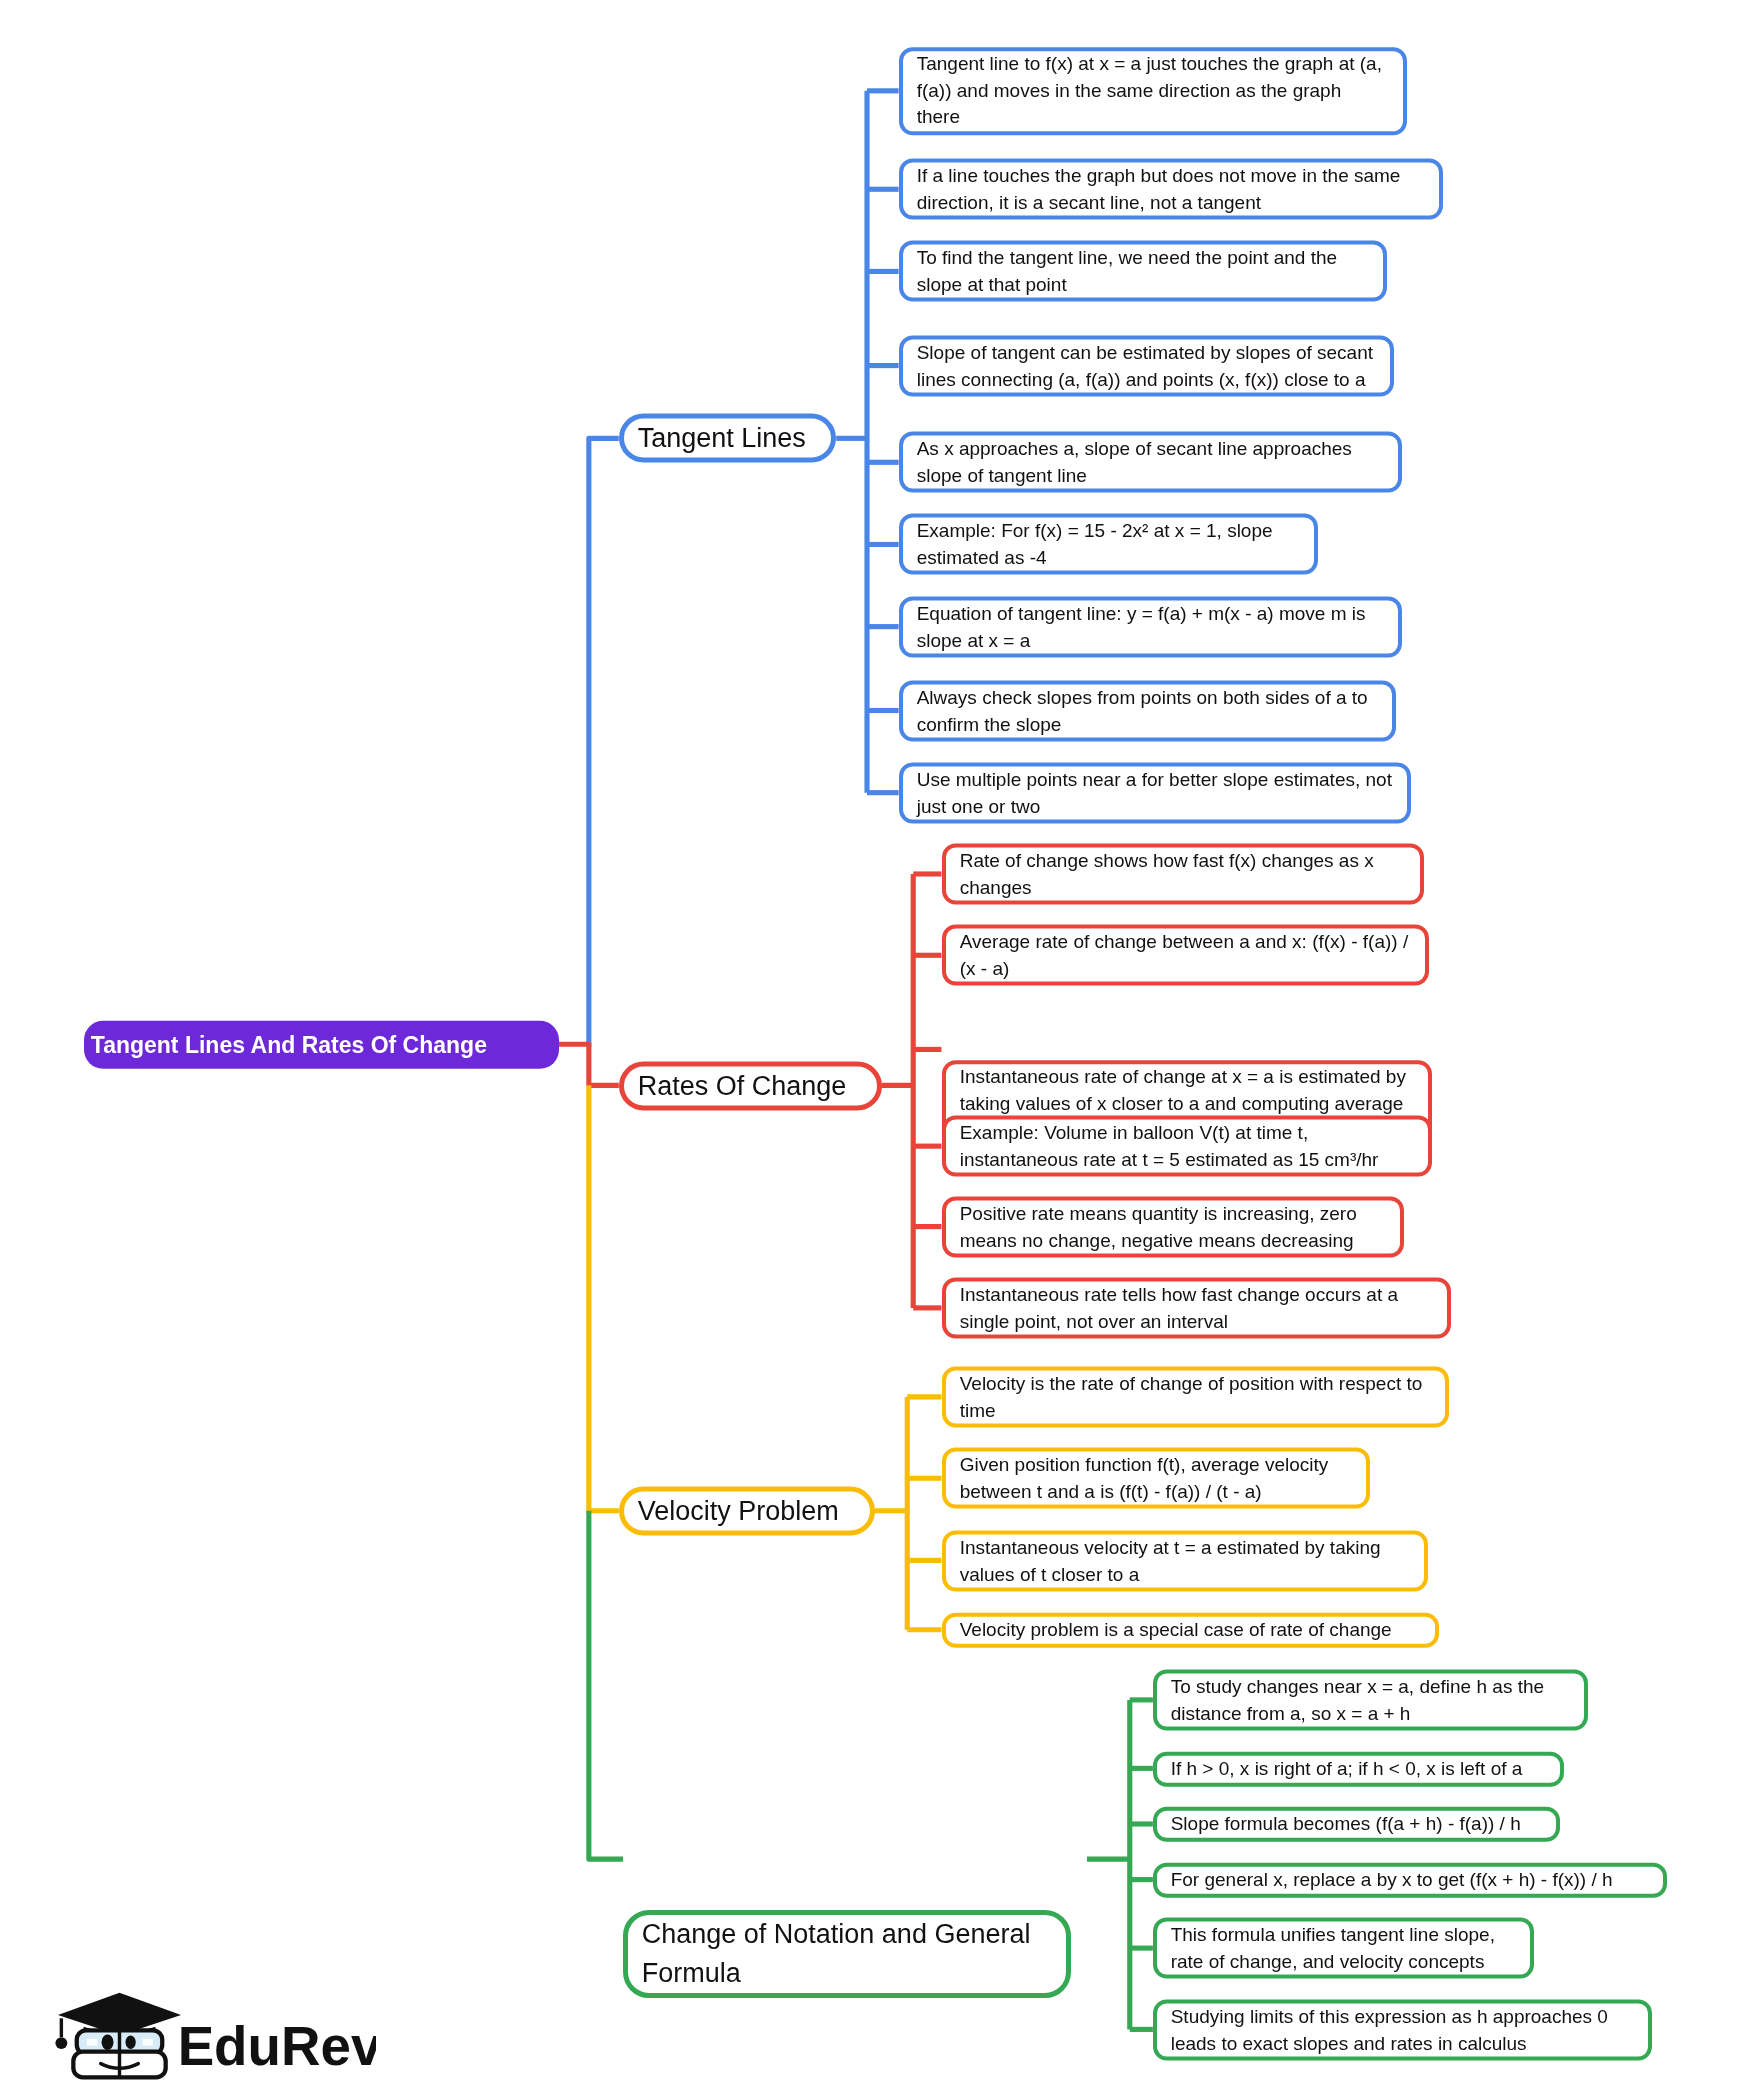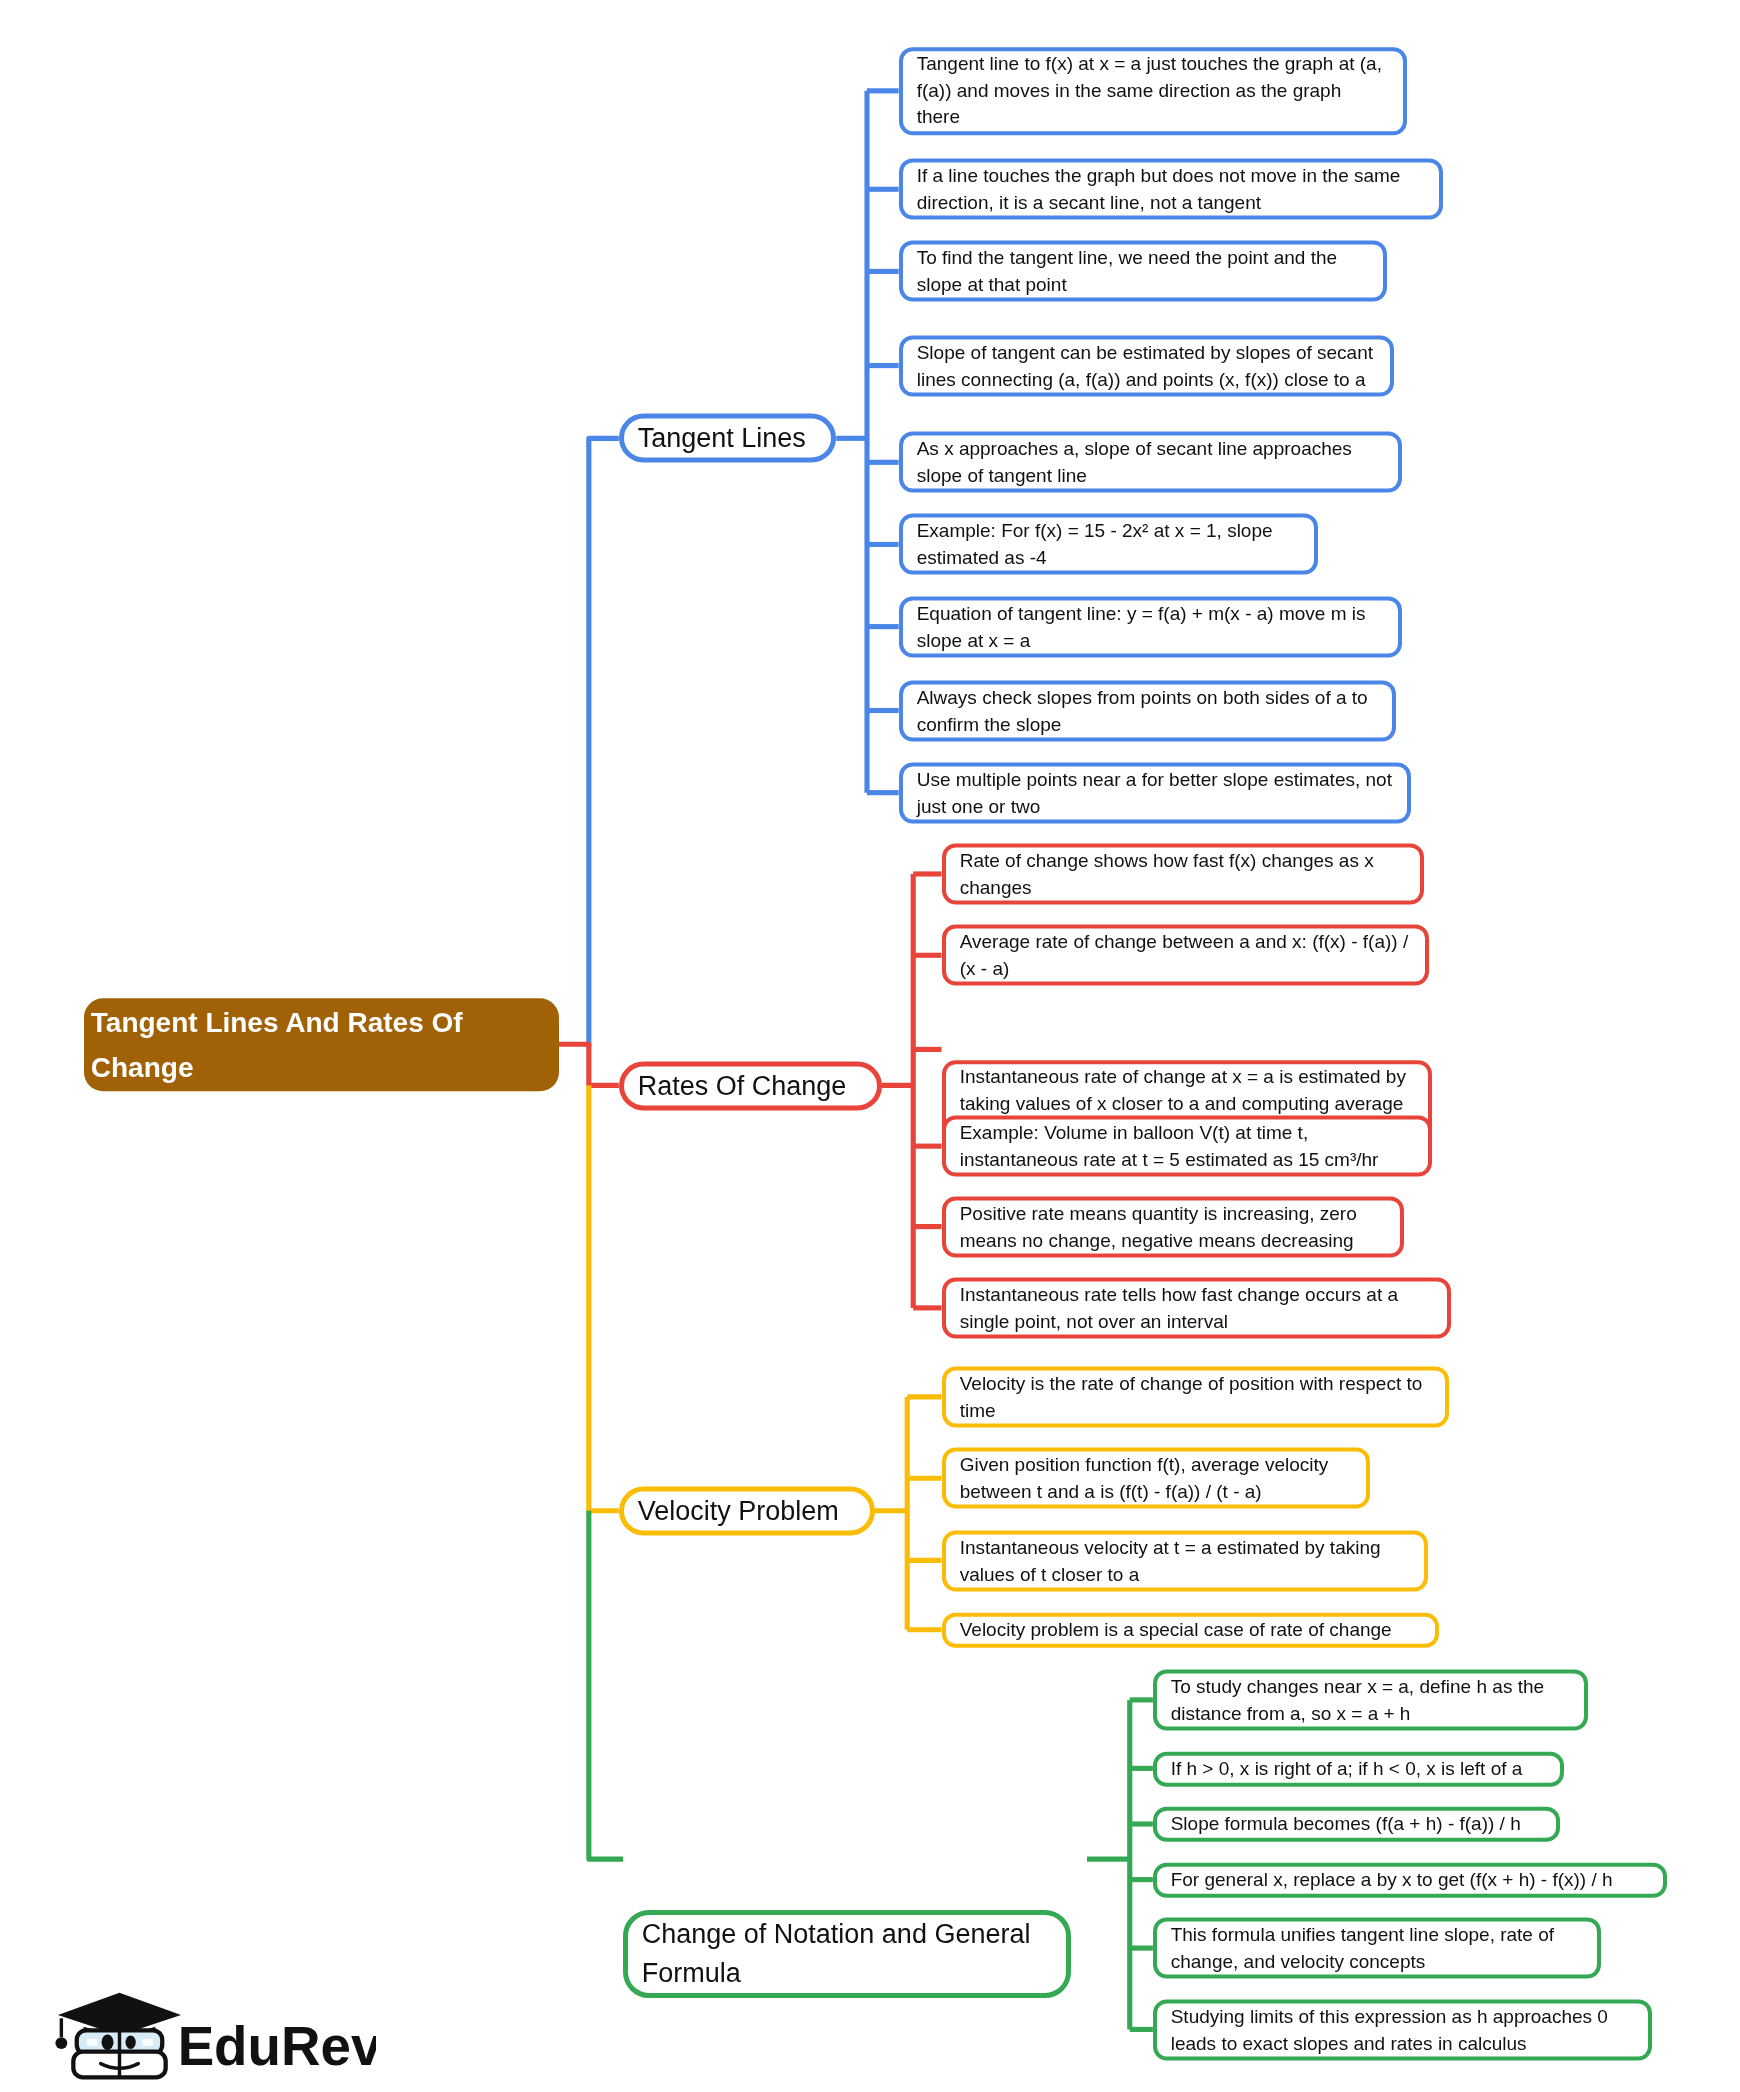--- a/index.html
+++ b/index.html
@@ -14,22 +14,22 @@
   }
   .leaf{
     border:4.3px solid #999;border-radius:13.7px;
     font-size:19px;line-height:26.5px;padding:0 13.7px;
   }
   .blabel{
     border:5.1px solid #999;border-radius:26px;
     font-size:27px;line-height:39px;padding:0 13.7px;
   }
   .root{
-    background:#a16207;color:#ffffff;font-weight:bold;
-    font-size:28px;line-height:45px;border-radius:19px;
+    background:#6d28d9;color:#ffffff;font-weight:bold;
+    font-size:23px;line-height:45px;border-radius:19px;
     padding:1.7px 6.8px;left:84px;top:1045px;width:475px;
   }
   #logo{position:absolute;left:34px;top:1984px;z-index:2;}
 </style>
 </head>
 <body>
 
 <svg id="wires" width="1740" height="2092" viewBox="0 0 2033 2444">
   <g fill="none" stroke-width="6" stroke-linejoin="round">
     <polyline points="688,1223 688,512 723,512" stroke="#4a86e8"></polyline>
@@ -104,21 +104,21 @@
 
 <div class="node leaf" style="left: 942px; top: 1397px; width: 507px; border-color: rgb(251, 188, 5);">Velocity is the rate of change of position with respect to time</div>
 <div class="node leaf" style="left: 942px; top: 1478px; width: 428px; border-color: rgb(251, 188, 5);">Given position function f(t), average velocity between t and a is (f(t) - f(a)) / (t - a)</div>
 <div class="node leaf" style="left: 942px; top: 1561px; width: 486px; border-color: rgb(251, 188, 5);">Instantaneous velocity at t = a estimated by taking values of t closer to a</div>
 <div class="node leaf" style="left: 942px; top: 1630px; width: 497px; border-color: rgb(251, 188, 5);">Velocity problem is a special case of rate of change</div>
 
 <div class="node leaf" style="left: 1153px; top: 1700px; width: 435px; border-color: rgb(52, 168, 83);">To study changes near x = a, define h as the distance from a, so x = a + h</div>
 <div class="node leaf" style="left: 1153px; top: 1769px; width: 411px; border-color: rgb(52, 168, 83);">If h &gt; 0, x is right of a; if h &lt; 0, x is left of a</div>
 <div class="node leaf" style="left: 1153px; top: 1824px; width: 407px; border-color: rgb(52, 168, 83);">Slope formula becomes (f(a + h) - f(a)) / h</div>
 <div class="node leaf" style="left: 1153px; top: 1880px; width: 514px; border-color: rgb(52, 168, 83);">For general x, replace a by x to get (f(x + h) - f(x)) / h</div>
-<div class="node leaf" style="left: 1153px; top: 1948px; width: 448px; border-color: rgb(52, 168, 83);">This formula unifies tangent line slope, rate of change, and velocity concepts</div>
+<div class="node leaf" style="left: 1153px; top: 1948px; width: 381px; border-color: rgb(52, 168, 83);">This formula unifies tangent line slope, rate of change, and velocity concepts</div>
 <div class="node leaf" style="left: 1153px; top: 2030px; width: 499px; border-color: rgb(52, 168, 83);">Studying limits of this expression as h approaches 0 leads to exact slopes and rates in calculus</div>
 
 <div id="logo">
   <svg width="342" height="96" viewBox="0 0 400 112">
     <g>
       <polygon points="28,36 100,10 172,36 100,60" fill="#111"></polygon>
       <path d="M58,50 L58,68 Q100,88 142,68 L142,50 L100,62 Z" fill="#111"></path>
       <line x1="32" y1="40" x2="32" y2="62" stroke="#111" stroke-width="4"></line>
       <circle cx="32" cy="69" r="7" fill="#111"></circle>
     </g>

